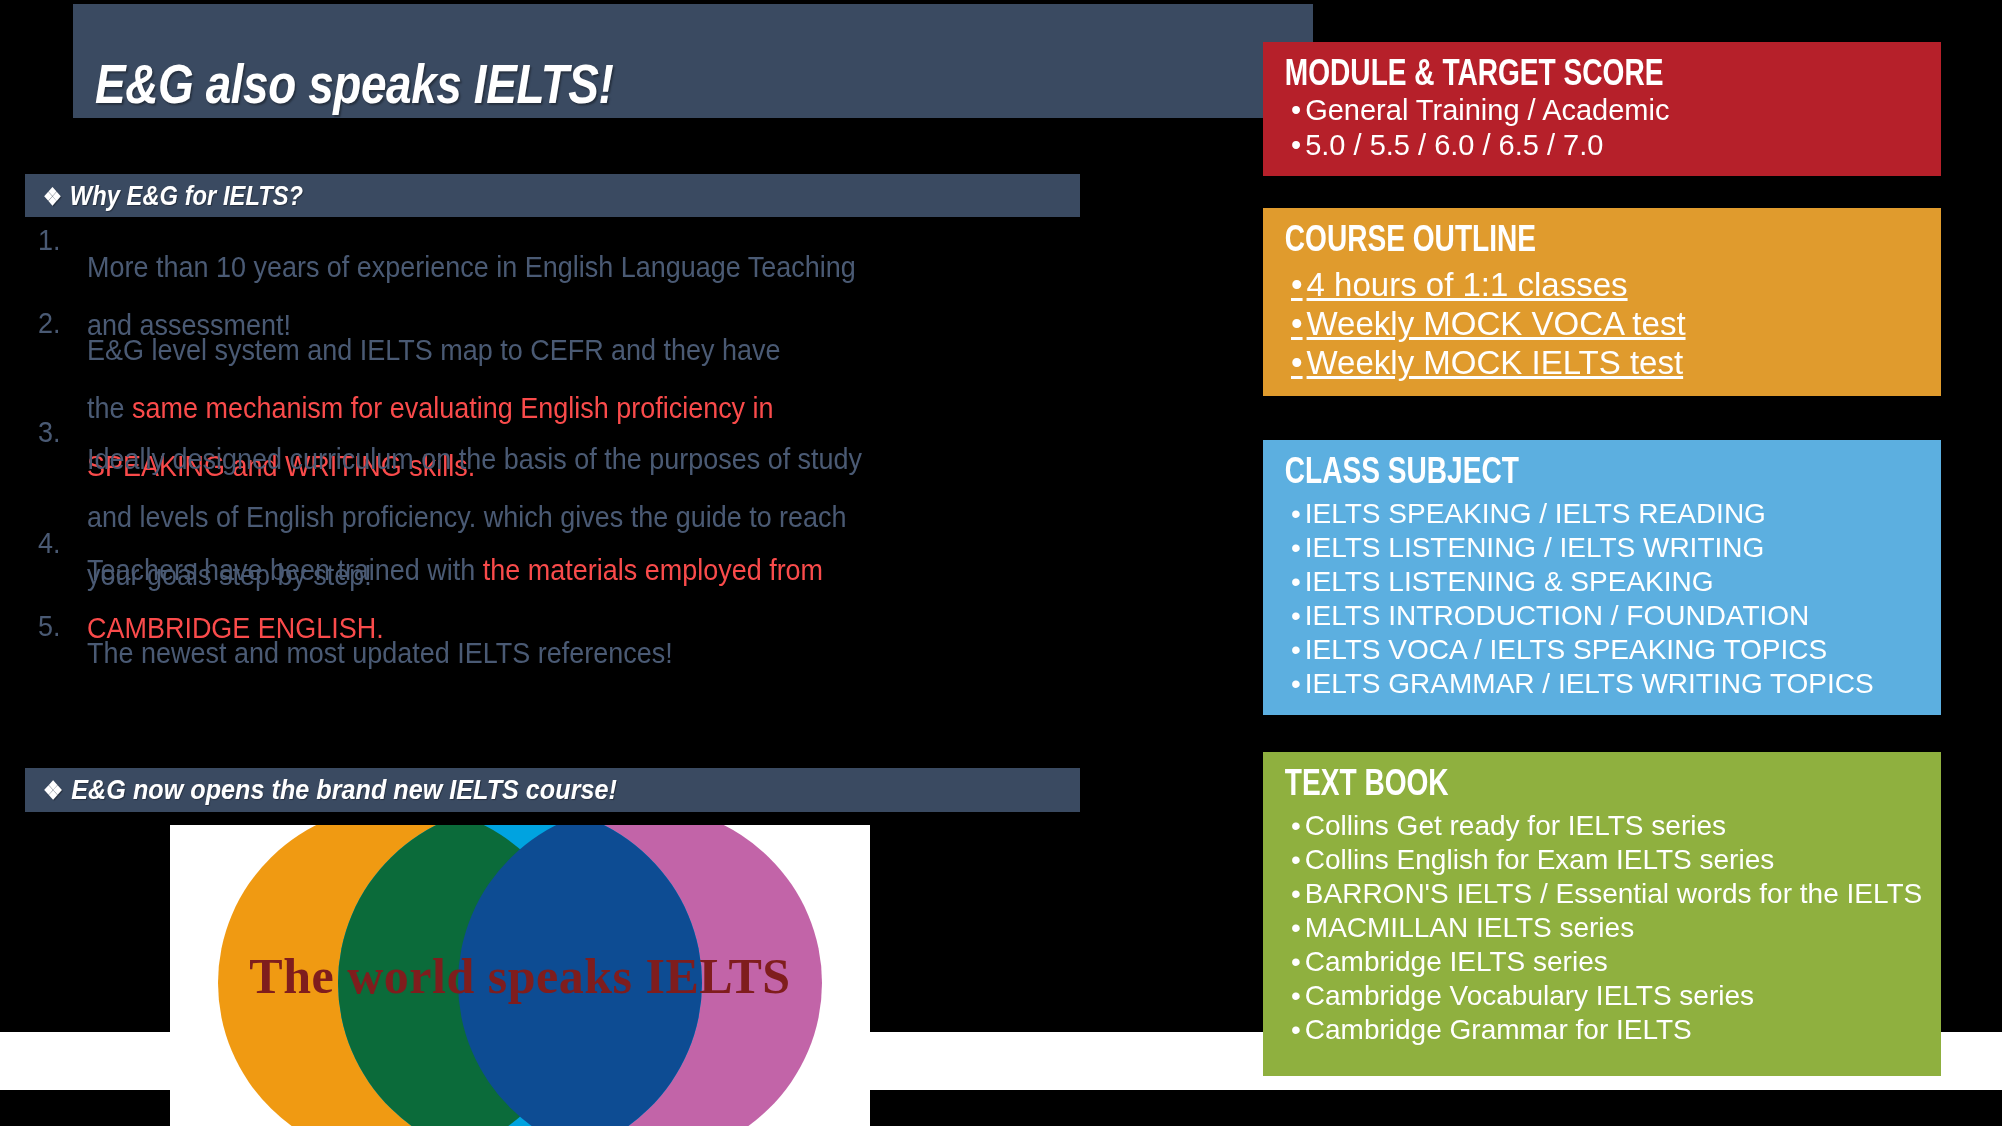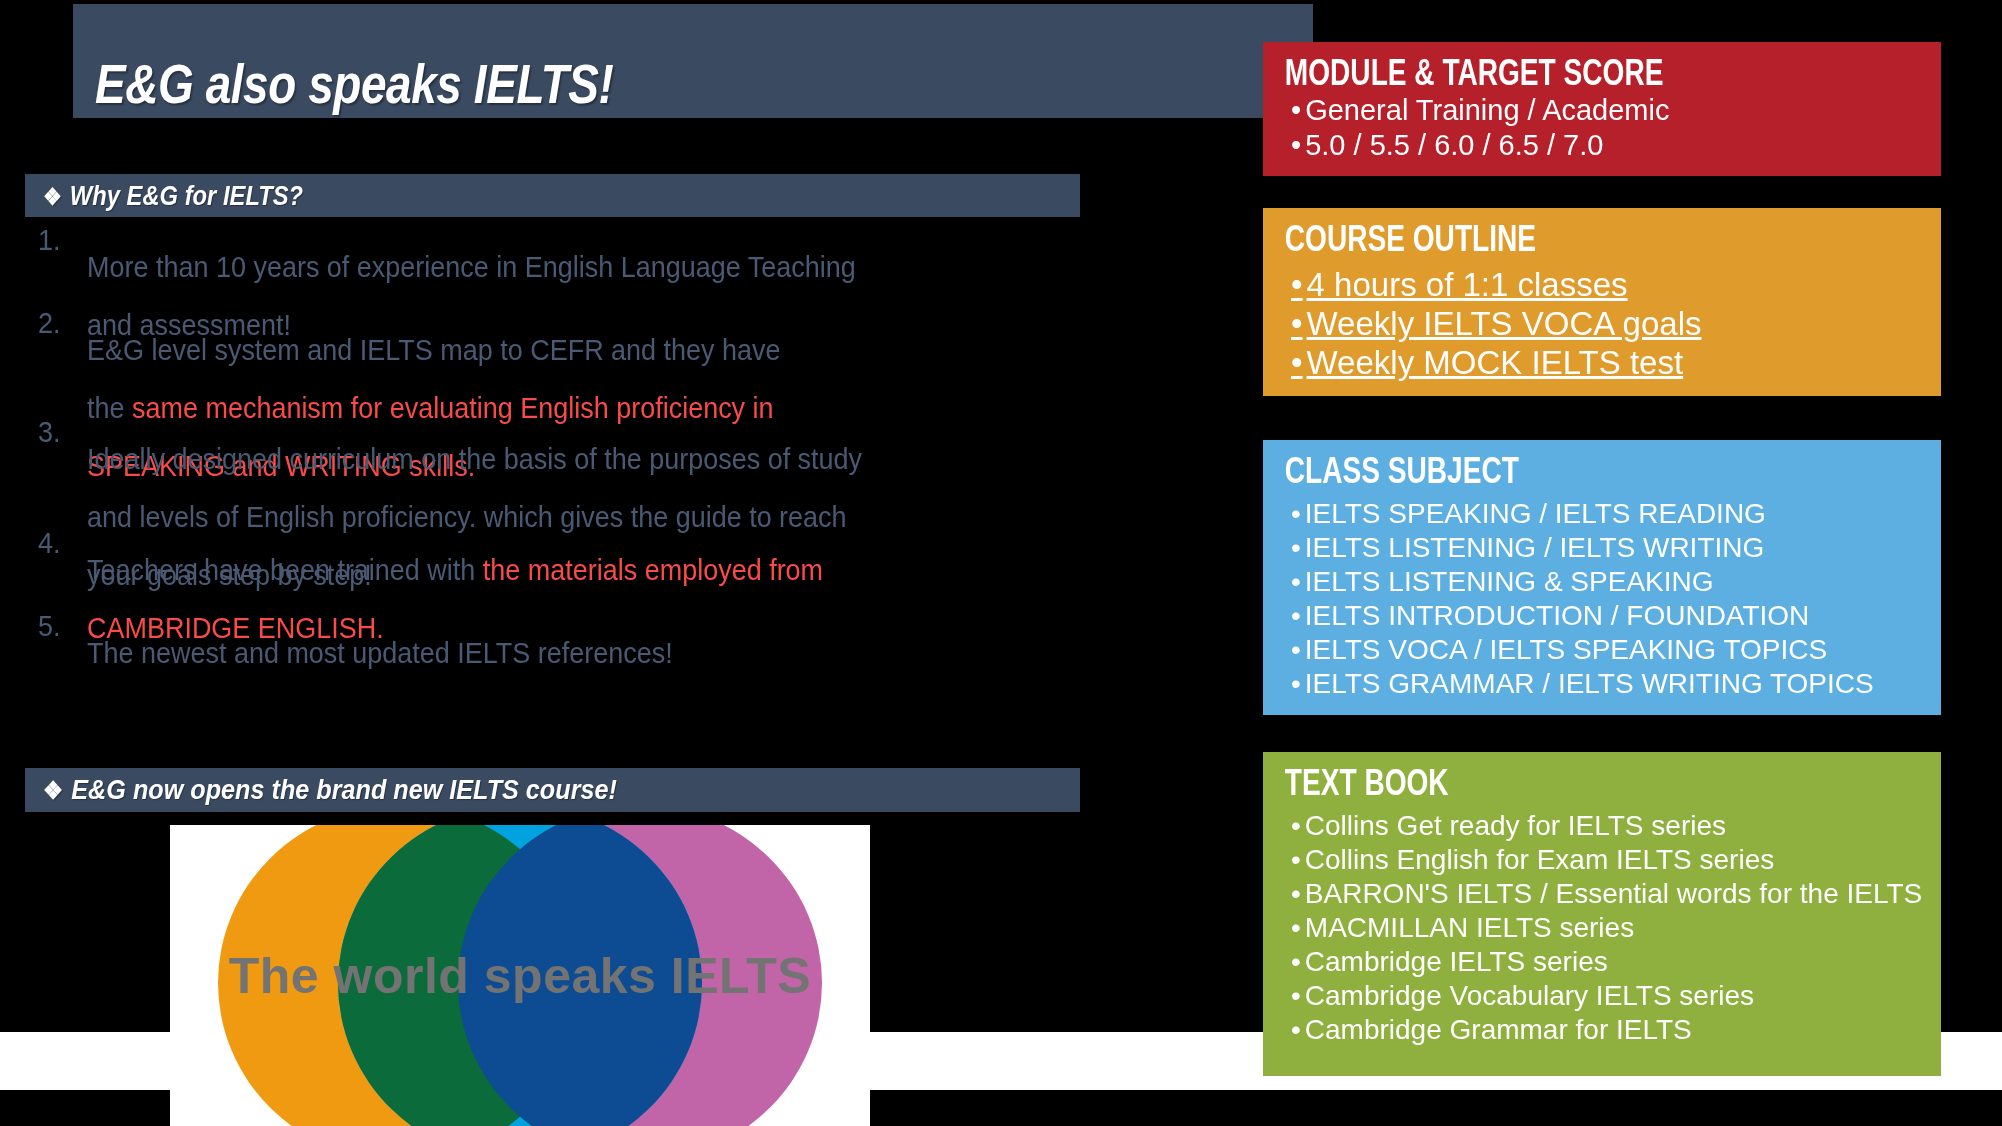--- a/index.html
+++ b/index.html
@@ -164,24 +164,24 @@
     width: 700px;
     height: 301px;
     display: flex;
     align-items: center;
     justify-content: center;
     pointer-events: none;
   }
   .venn-label span {
     font-size: 50px;
     font-weight: bold;
-    color: #737373;
+    color: #7f1d1d;
     letter-spacing: 0.5px;
     white-space: nowrap;
-    font-family: Liberation Sans, sans-serif;
+    font-family: Liberation Serif, serif;
   }
 
   
   .card {
     position: absolute;
     left: 1263px;
     width: 678px;
     box-sizing: border-box;
     padding: 10px 0 14px 0;
   }
@@ -323,21 +323,21 @@
   <ul class="card-list">
     <li><span class="bullet">•</span><span>General Training / Academic</span></li>
     <li><span class="bullet">•</span><span>5.0 / 5.5  / 6.0 / 6.5 / 7.0</span></li>
   </ul>
 </div>
 
 <div class="card" id="card-outline">
   <div class="card-title">COURSE OUTLINE</div>
   <ul class="card-list">
     <li><span class="bullet">•</span><span>4 hours of 1:1 classes</span></li>
-    <li><span class="bullet">•</span><span>Weekly IELTS VOCA goals</span></li>
+    <li><span class="bullet">•</span><span>Weekly MOCK VOCA test</span></li>
     <li><span class="bullet">•</span><span>Weekly MOCK IELTS test</span></li>
   </ul>
 </div>
 
 <div class="card" id="card-subject">
   <div class="card-title">CLASS SUBJECT</div>
   <ul class="card-list">
     <li><span class="bullet">•</span><span>IELTS SPEAKING / IELTS READING</span></li>
     <li><span class="bullet">•</span><span>IELTS LISTENING / IELTS WRITING</span></li>
     <li><span class="bullet">•</span><span>IELTS LISTENING &amp; SPEAKING</span></li>

